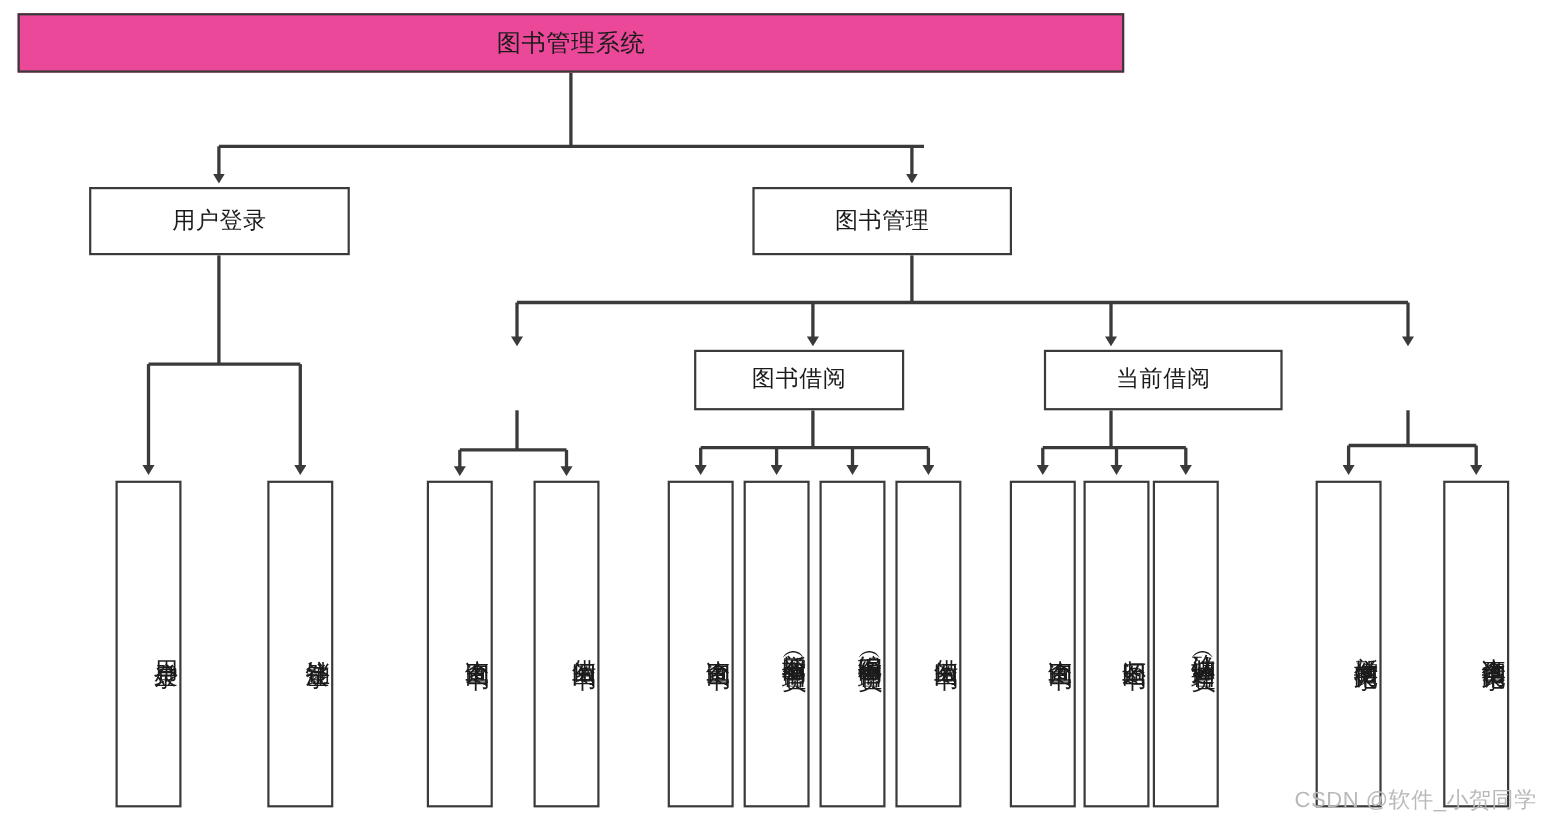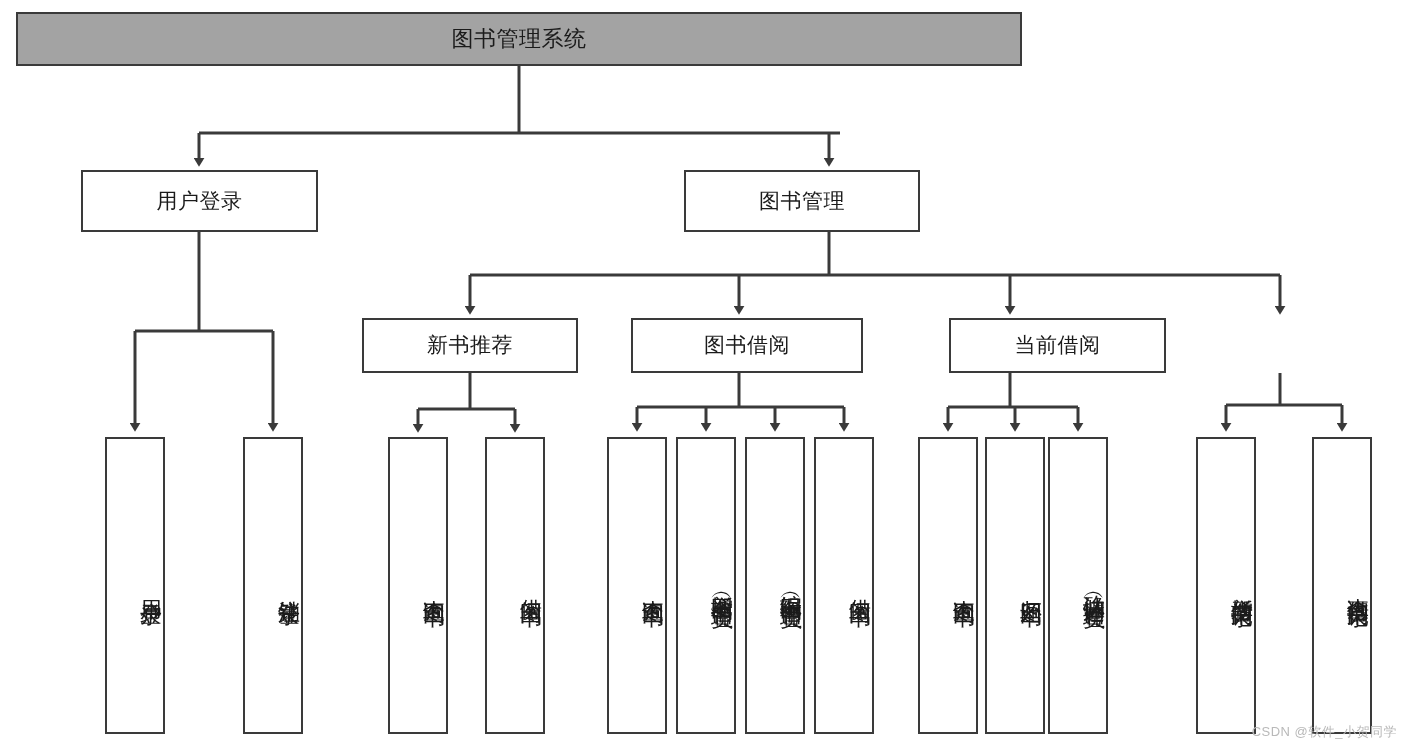--- a/index.html
+++ b/index.html
@@ -61,21 +61,21 @@
   .vtext {
     writing-mode: vertical-rl;
     text-orientation: upright;
     display: block;
     white-space: nowrap;
   }
   #watermark {
     position: absolute;
     right: 8px;
     bottom: 6px;
-    font-size: 13px;
+    font-size: 20px;
     color: #b9b9b9;
     letter-spacing: 0.5px;
     white-space: nowrap;
     user-select: none;
   }
 </style>
 </head>
 <body>
 
 <div id="canvas" style="background: rgb(255, 255, 255);">
@@ -124,35 +124,32 @@
       <path d="M1015,407 L1015,424" marker-end="url(#arrow)"></path>
       <path d="M1078,407 L1078,424" marker-end="url(#arrow)"></path>
 
       <path d="M1280,373 L1280,405"></path>
       <path d="M1226,405 L1342,405"></path>
       <path d="M1226,405 L1226,424" marker-end="url(#arrow)"></path>
       <path d="M1342,405 L1342,424" marker-end="url(#arrow)"></path>
     </g>
   </svg>
 
-  <div class="node h root" id="node-root" style="left: 16px; top: 12px; width: 1006px; height: 54px; border-color: rgb(58, 58, 58); color: rgb(27, 27, 27); background: #a3a3a3;">
+  <div class="node h root" id="node-root" style="left: 16px; top: 12px; width: 1006px; height: 54px; border-color: rgb(58, 58, 58); color: rgb(27, 27, 27); background: #ec4899;">
     <span>图书管理系统</span>
   </div>
 
   <div class="node h" id="node-l2-0" style="left: 81px; top: 170px; width: 237px; height: 62px; border-color: rgb(58, 58, 58); color: rgb(27, 27, 27); background: rgb(255, 255, 255);">
     <span>用户登录</span>
   </div>
   <div class="node h" id="node-l2-1" style="left: 684px; top: 170px; width: 236px; height: 62px; border-color: rgb(58, 58, 58); color: rgb(27, 27, 27); background: rgb(255, 255, 255);">
     <span>图书管理</span>
   </div>
 
-  <div class="node h" id="node-l3-0" style="left: 362px; top: 318px; width: 216px; height: 55px; border-color: rgb(58, 58, 58); color: rgb(27, 27, 27); background: rgb(255, 255, 255);">
-    <span>新书推荐</span>
-  </div>
-  <div class="node h" id="node-l3-1" style="left: 631px; top: 318px; width: 232px; height: 55px; border-color: rgb(58, 58, 58); color: rgb(27, 27, 27); background: rgb(255, 255, 255);">
+  <div class="node h" id="node-l3-1" style="left: 631px; top: 318px; width: 191px; height: 55px; border-color: rgb(58, 58, 58); color: rgb(27, 27, 27); background: rgb(255, 255, 255);">
     <span>图书借阅</span>
   </div>
   <div class="node h" id="node-l3-2" style="left: 902px; top: 318px; width: 217px; height: 55px; border-color: rgb(58, 58, 58); color: rgb(27, 27, 27); background: rgb(255, 255, 255); margin-left: 47px;">
     <span>当前借阅</span>
   </div>
 
   <div class="node v" id="leaf-0" style="left: 105px; top: 437px; width: 60px; height: 297px; border-color: rgb(58, 58, 58); color: rgb(27, 27, 27); background: rgb(255, 255, 255);">
     <span class="vtext">用户登录</span>
   </div>
   <div class="node v" id="leaf-1" style="left: 243px; top: 437px; width: 60px; height: 297px; border-color: rgb(58, 58, 58); color: rgb(27, 27, 27); background: rgb(255, 255, 255);">

